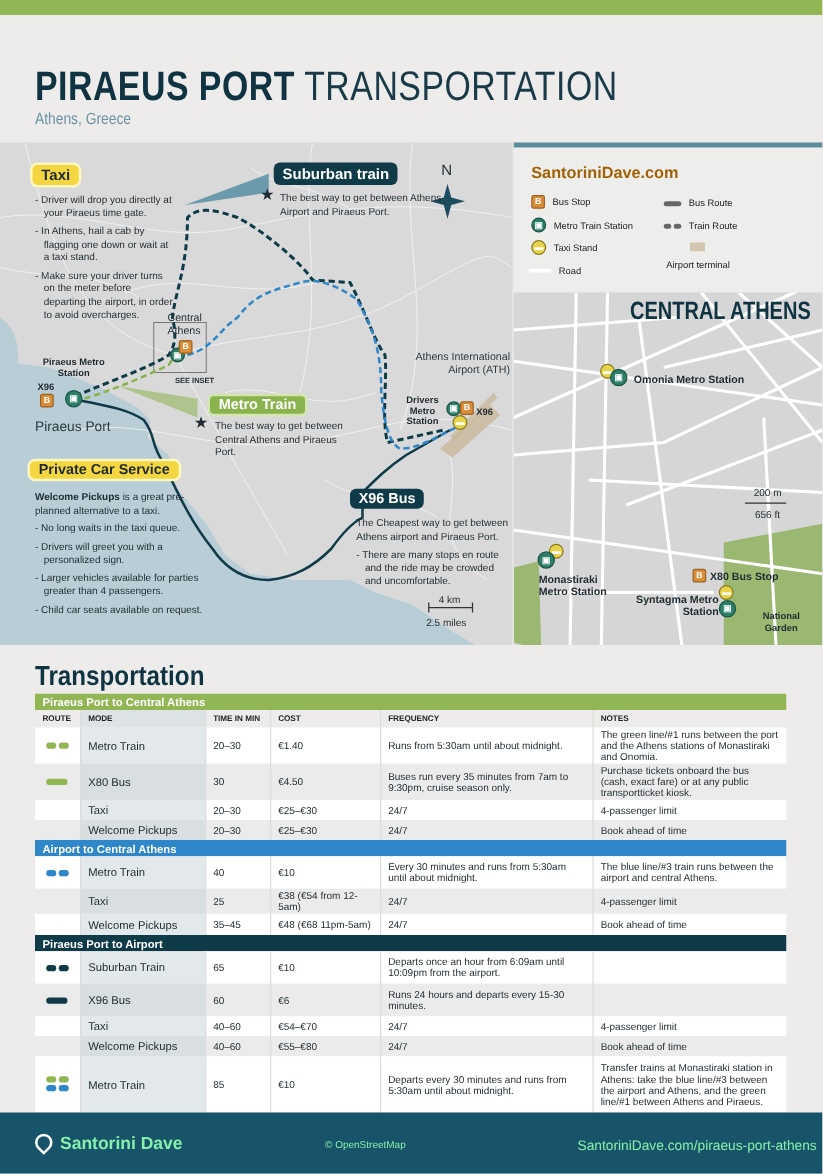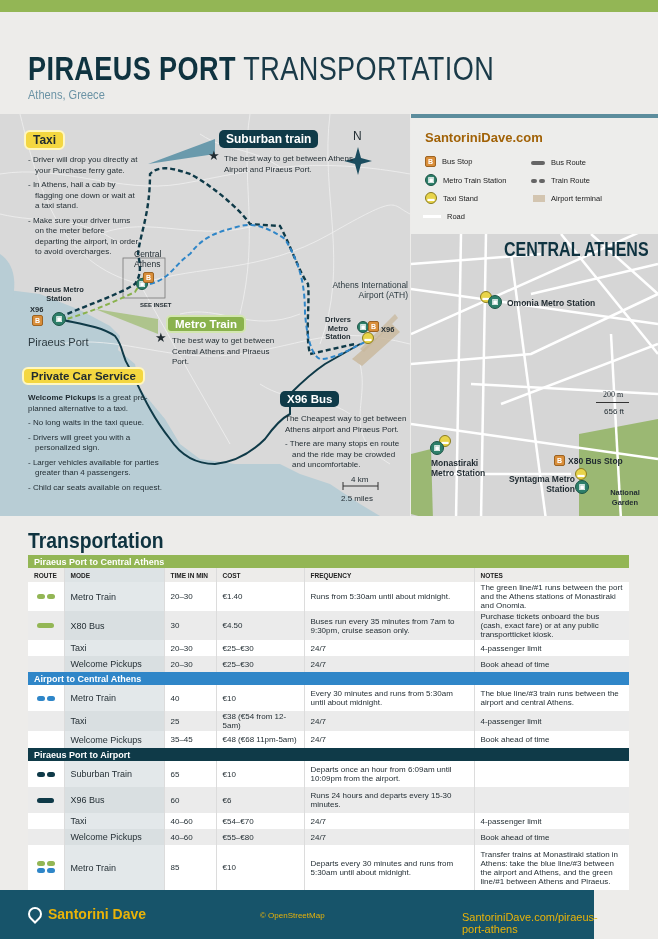--- a/index.html
+++ b/index.html
@@ -37,21 +37,21 @@
 td:last-child{border-right:none}
 tr.sec td{color:#fff;font-weight:bold;font-size:9px;padding:1px 6px;height:13px;border:none}
 tr.colhdr td{font-size:6.5px;font-weight:bold;height:14px;color:#222;background:#edecea}
 tr.row td{background:#ffffff}
 tr.row.alt td{background:#ebebeb}
 tr.row td.mode{background:#e3e8ea;font-size:9px}
 tr.row.alt td.mode{background:#d9dfe1}
 td.route{text-align:center}
 .rt{display:inline-block;width:20px;height:5px;position:relative}
 .rt i{display:inline-block;height:5px;border-radius:3px;margin:0 1px}
-.footer{position:absolute;left:0;top:890px;width:594px;height:49px;background:#17546a;color:#eab308}
+.footer{position:absolute;left:0;top:890px;width:658px;height:49px;background:#17546a;color:#86efac}
 .footer .logo{position:absolute;left:28px;top:16px;display:flex;align-items:center;gap:6px;font-size:14px;font-weight:bold}
 .pin{width:14px;height:14px;border-radius:50% 50% 50% 0;transform:rotate(-45deg);border:2px solid #fff;display:inline-block}
 .footer .osm{position:absolute;left:260px;top:21px;font-size:8px}
 .footer .url{position:absolute;left:462px;top:21px;font-size:11px}
 </style>
 </head>
 <body>
 
 <div class="topbar"></div>
 
@@ -100,21 +100,21 @@
 
     <path d="M343,372 L378,372 M343,368 L343,376 M378,368 L378,376" stroke="#333" stroke-width="1"></path>
 
     <g transform="translate(358,47)">
       <polygon points="0,-14 3,-3 14,0 3,3 0,14 -3,3 -14,0 -3,-3" fill="#1b4d5f"></polygon>
     </g>
   </svg>
 
   <div class="callout yellow" style="left:24px;top:16px;font-size:12px;">Taxi</div>
   <div class="mtext" style="left:28px;top:41px;width:112px;">
-    <p class="b">- <span>Driver will drop you directly at your Purchase ferry gate.</span></p>
+    <p class="b">- <span>Driver will drop you directly at your Piraeus time gate.</span></p>
     <p class="b">- <span>In Athens, hail a cab by flagging one down or wait at a taxi stand.</span></p>
     <p class="b">- <span>Make sure your driver turns on the meter before departing the airport, in order to avoid overcharges.</span></p>
   </div>
 
   <div class="callout dark" style="left:219px;top:16px;font-size:12px;">Suburban train</div>
   <div class="mtext" style="left:208px;top:40px;width:145px;">
       <span style="position:absolute;left:0;top:-3px;font-size:13px;">★</span>
       <span style="display:block;padding-left:16px">The best way to get between Athens Airport and Piraeus Port.</span>
     </div>
 
@@ -182,21 +182,21 @@
         <span style="display:inline-flex;gap:2px">
           <i style="display:inline-block;width:6px;height:4px;background:#666;border-radius:2px"></i>
           <i style="display:inline-block;width:6px;height:4px;background:#666;border-radius:2px"></i>
         </span>
         <span>Train Route</span>
       </div>
     <div class="leg-item" style="left:14px;top:74px;">
         <span class="ico taxi">▬</span>
         <span>Taxi Stand</span>
       </div>
-    <div class="leg-item" style="left:122px;top:76px;">
+    <div class="leg-item" style="left:122px;top:76px;flex-direction:column;">
         <span style="display:inline-block;width:12px;height:7px;background:#d3c5b0"></span>
         <span>Airport terminal</span>
       </div>
     <div class="leg-item" style="left:12px;top:94px;">
         <span style="display:inline-block;width:18px;height:3px;background:#fff"></span>
         <span>Road</span>
       </div>
   </div>
   <svg width="247" height="286" style="position:absolute;left:0;top:116px">
     <rect x="0" y="0" width="247" height="286" fill="#d6d6d6"></rect>
@@ -217,21 +217,21 @@
         <path d="M90,170 L247,110"></path>
       <path d="M0,30 L130,20"></path>
         <path d="M120,60 L247,30"></path>
         <path d="M30,240 L160,240"></path>
     </g>
   </svg>
   <div class="label" style="left:93px;top:126px;font-size:20px;font-weight:bold;color:#0f3340;transform:scaleX(0.8);transform-origin:left top;">CENTRAL ATHENS</div>
   <span class="ico taxi" style="position:absolute;left:69px;top:173px;">▬</span>
   <span class="ico metro" style="position:absolute;left:77px;top:177px;width:14px;height:14px;">▣</span>
   <div class="label" style="left:96px;top:180px;font-size:8.5px;font-weight:bold;">Omonia Metro Station</div>
-  <div class="label" style="left:192px;top:272px;font-size:8px;font-family:Liberation Serif, serif;">200 m</div>
+  <div class="label" style="left:192px;top:272px;font-size:8px;">200 m</div>
   <div style="position:absolute;left:185px;top:284px;width:33px;height:1px;background:#333"></div>
   <div class="label" style="left:193px;top:289px;font-size:8px;">656 ft</div>
   <span class="ico taxi" style="position:absolute;left:28px;top:317px;">▬</span>
   <span class="ico metro" style="position:absolute;left:19px;top:323px;width:14px;height:14px;">▣</span>
   <div class="label" style="left:20px;top:340px;width:70px;white-space:normal;font-size:8.5px;font-weight:bold;">Monastiraki Metro Station</div>
   <span class="ico bus" style="position:absolute;left:143px;top:337px;">B</span>
   <div class="label" style="left:157px;top:338px;font-size:8.5px;font-weight:bold;">X80 Bus Stop</div>
   <span class="ico taxi" style="position:absolute;left:164px;top:350px;">▬</span>
   <span class="ico metro" style="position:absolute;left:164px;top:362px;width:14px;height:14px;">▣</span>
   <div class="label" style="left:96px;top:356px;width:68px;white-space:normal;text-align:right;font-size:8.5px;font-weight:bold;">Syntagma Metro Station</div>

